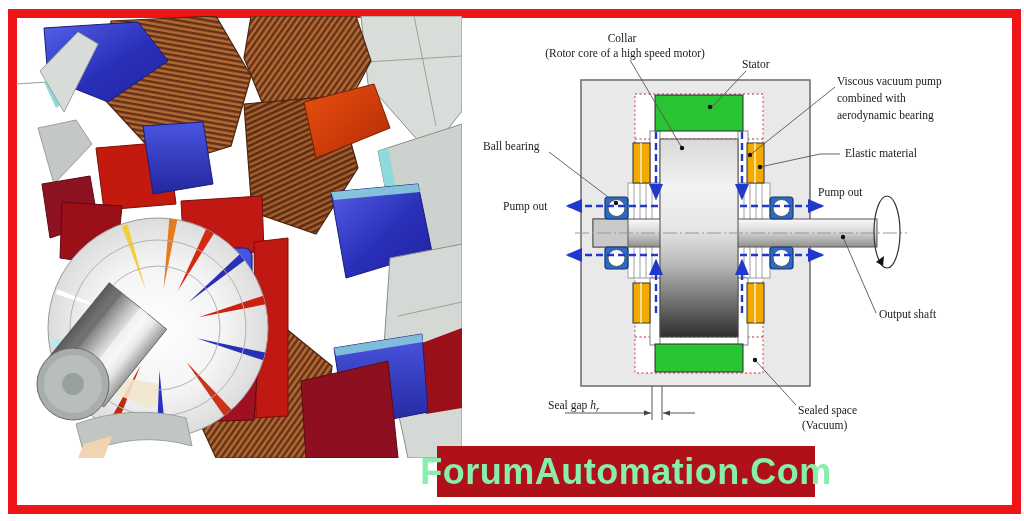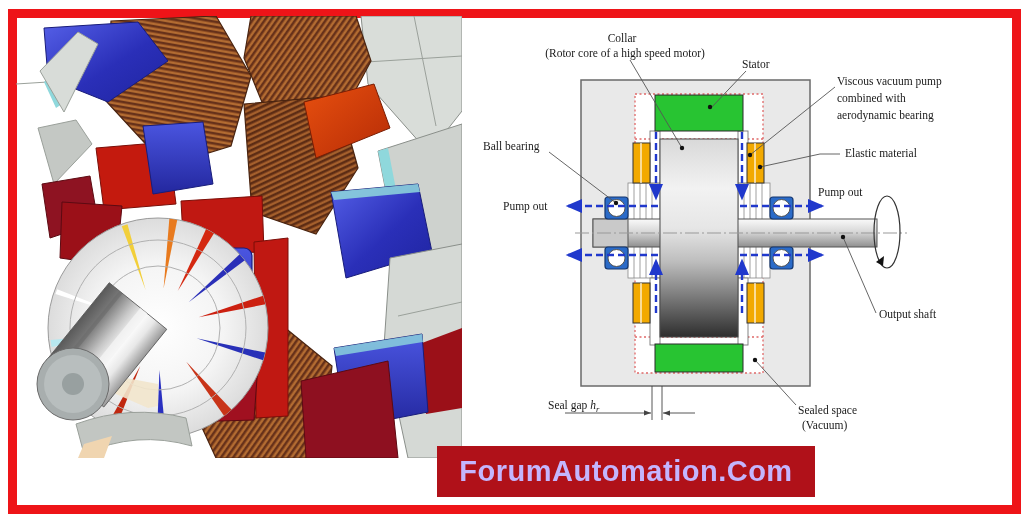--- a/index.html
+++ b/index.html
@@ -11,21 +11,21 @@
     position:absolute;left:8px;top:9px;width:1013px;height:505px;
     box-sizing:border-box;border:9px solid #ee1418;background:transparent;
   }
   .art-svg{position:absolute;left:16px;top:16px;}
   .diagram-svg{position:absolute;left:455px;top:14px;}
   .banner{
     position:absolute;left:437px;top:446px;width:378px;height:51px;
     background:#b01119;display:flex;align-items:center;justify-content:center;
   }
   .banner span{
-    color:#c4b5fd;font-weight:bold;font-size:29px;letter-spacing:.5px;
+    color:#86efac;font-weight:bold;font-size:36px;letter-spacing:.5px;
     font-family:"Liberation Sans",sans-serif;
   }
   .dlabel{font-family:"Liberation Serif",serif;font-size:11.5px;fill:#1a1a1a;}
 </style>
 </head>
 <body>
 
 <div class="frame"></div>
 
 <svg class="art-svg" width="446" height="442" viewBox="0 0 446 442" xmlns="http://www.w3.org/2000/svg">

